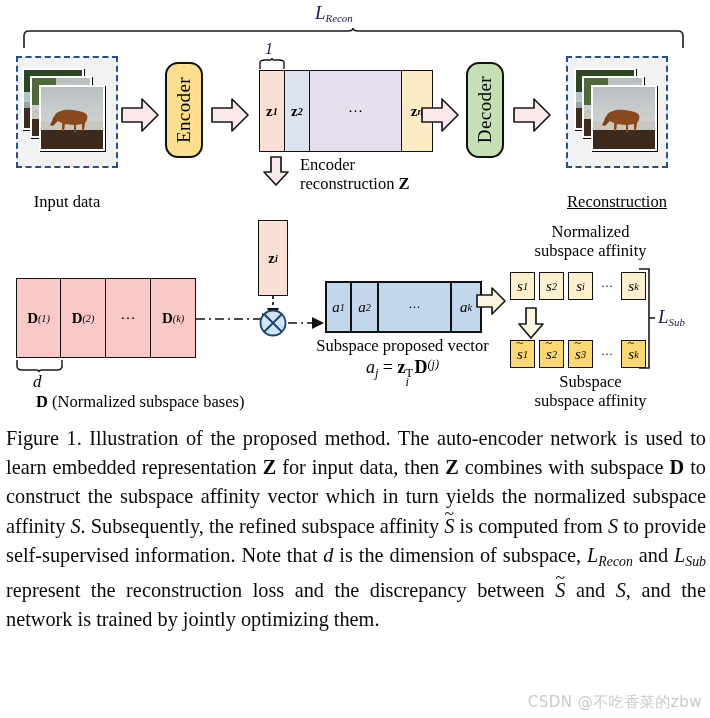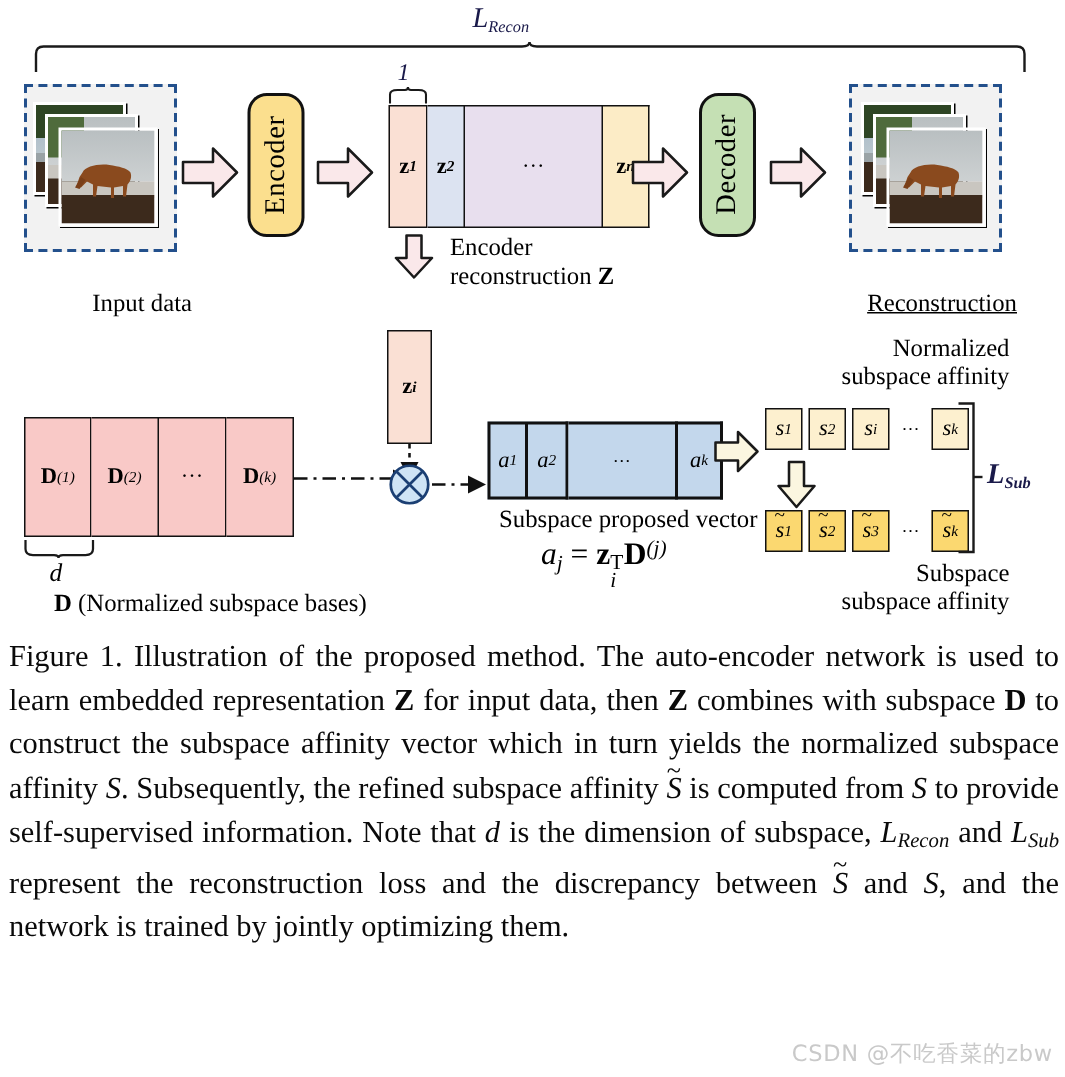--- a/index.html
+++ b/index.html
@@ -19,21 +19,21 @@
   .tree{position:absolute;background:#2e4524;}
 
   .rbox{box-sizing:border-box;border:2px solid #111;border-radius:13px;
         display:flex;align-items:center;justify-content:center;}
   .vtext{writing-mode:vertical-rl;transform:rotate(180deg);
          font-size:19px;letter-spacing:.4px;}
 
   .cell{box-sizing:border-box;border:1.6px solid #111;
         display:flex;align-items:center;justify-content:center;
         font-size:15px;}
-  .lbl{font-size:16.5px;line-height:1.18;text-align:right;}
+  .lbl{font-size:16.5px;line-height:1.18;text-align:center;}
 
   
   .barrow{position:absolute;}
   .barrow svg{display:block;}
 
   
   .caption{position:absolute;left:6px;top:424px;width:700px;
            font-family:"Liberation Serif","DejaVu Serif",serif;
            font-size:20.3px;line-height:29.2px;text-align:justify;
            text-align-last:left;color:#0a0a0a;}
@@ -252,21 +252,21 @@
     <div class="cell" style="width:73px;background:#c3d7ec;border-width:2px;border-left:none;">
       <span style="font-size:12px;">···</span>
     </div>
     <div class="cell" style="width:30px;background:#c3d7ec;border-width:2px;border-left:none;">
       <span class="it">a</span>
         <span class="sub">k</span>
     </div>
   </div>
 
   <div class="abs lbl" style="left:300px;top:336px;width:205px;">Subspace proposed vector</div>
-  <div class="abs" style="left:300px;top:357px;width:205px;text-align:center;font-size:21px;">
+  <div class="abs" style="left:300px;top:357px;width:205px;text-align:center;font-size:18px;">
     <span class="it">a</span><span class="sub">j</span><span> = </span><span class="bf">z</span><span style="display:inline-block;position:relative;width:0;">
       <span class="sub" style="position:absolute;left:0;top:0.18em;">i</span>
       <span class="sup" style="position:absolute;left:0;top:-0.62em;">T</span>
     </span><span style="display:inline-block;width:9px;"></span><span class="bf">D</span><span class="sup it">(j)</span>
   </div>
 
   <div class="barrow" style="left:475px;top:285px;">
     <svg width="32" height="32" viewBox="0 0 32 32">
       <path d="M2,10 L17,10 L17,3 L30,16 L17,29 L17,22 L2,22 Z" fill="#fbf6e0" stroke="#1a1a1a" stroke-width="1.7" stroke-linejoin="round"></path>
     </svg>
@@ -325,21 +325,21 @@
 
   <div class="abs lbl" style="left:508px;top:372px;width:165px;">
     <span>Subspace</span><br>
     <span>subspace affinity</span>
   </div>
 
   <svg class="abs" style="left:638px;top:268px;" width="18" height="104">
     <path d="M1,1 L11,1 L11,100 L1,100" fill="none" stroke="#1a1a1a" stroke-width="1.6"></path>
     <path d="M11,50 L17,50" fill="none" stroke="#1a1a1a" stroke-width="1.6"></path>
   </svg>
-  <div class="abs" style="left:658px;top:306px;font-weight:bold;">
+  <div class="abs" style="left:658px;top:306px;">
     <span class="it" style="font-size:19px;color:#1a1a4a;">L</span><span class="sub" style="color:#1a1a4a;">Sub</span>
   </div>
 
 </div>
 
 <div class="caption">
   <span>Figure 1.</span><span> Illustration of the proposed method. The auto-encoder network is used to learn embedded representation </span><span class="bf">Z</span><span> for input data, then </span><span class="bf">Z</span><span> combines with subspace </span><span class="bf">D</span><span> to construct the subspace affinity vector which in turn yields the normalized subspace affinity </span><span class="it">S</span><span>. Subsequently, the refined subspace affinity </span><span class="tilde-wrap"><span class="tl">~</span><span class="it">S</span></span><span> is computed from </span><span class="it">S</span><span> to provide self-supervised information. Note that </span><span class="it">d</span><span> is the dimension of subspace, </span><span class="it">L</span><span class="sub">Recon</span><span> and </span><span class="it">L</span><span class="sub">Sub</span><span> represent the reconstruction loss and the discrepancy between </span><span class="tilde-wrap"><span class="tl">~</span><span class="it">S</span></span><span> and </span><span class="it">S</span><span>, and the network is trained by jointly optimizing them.</span>
 </div>
 
 <div class="watermark">CSDN @不吃香菜的zbw</div>

